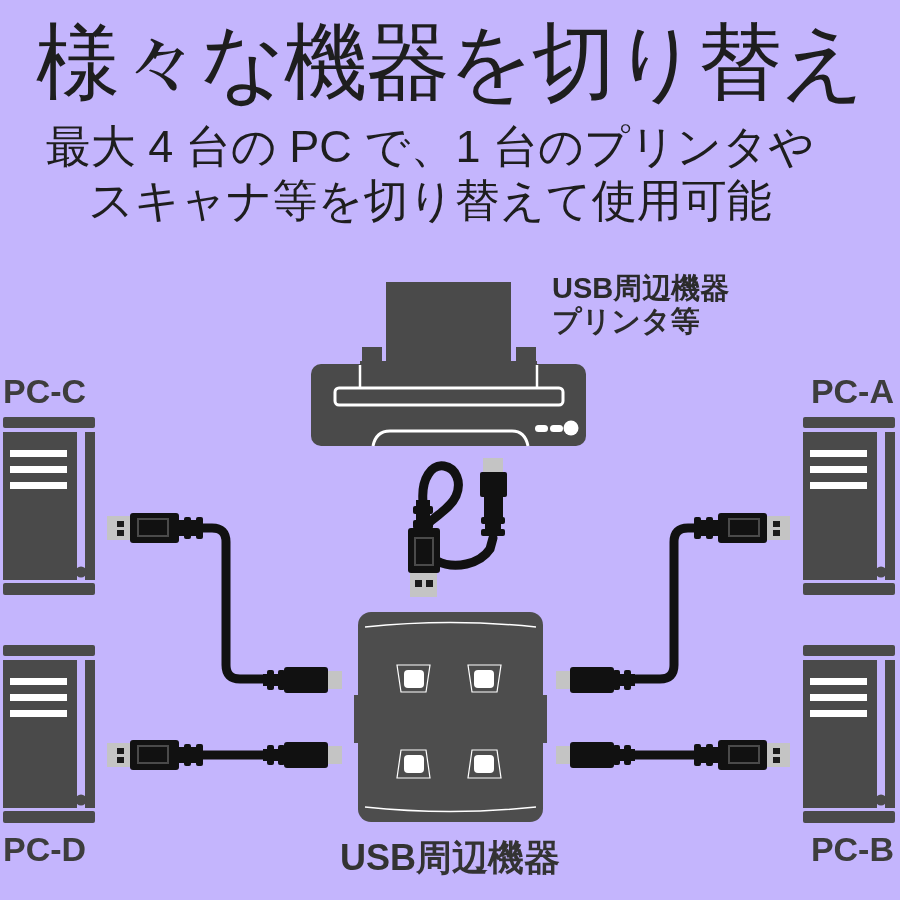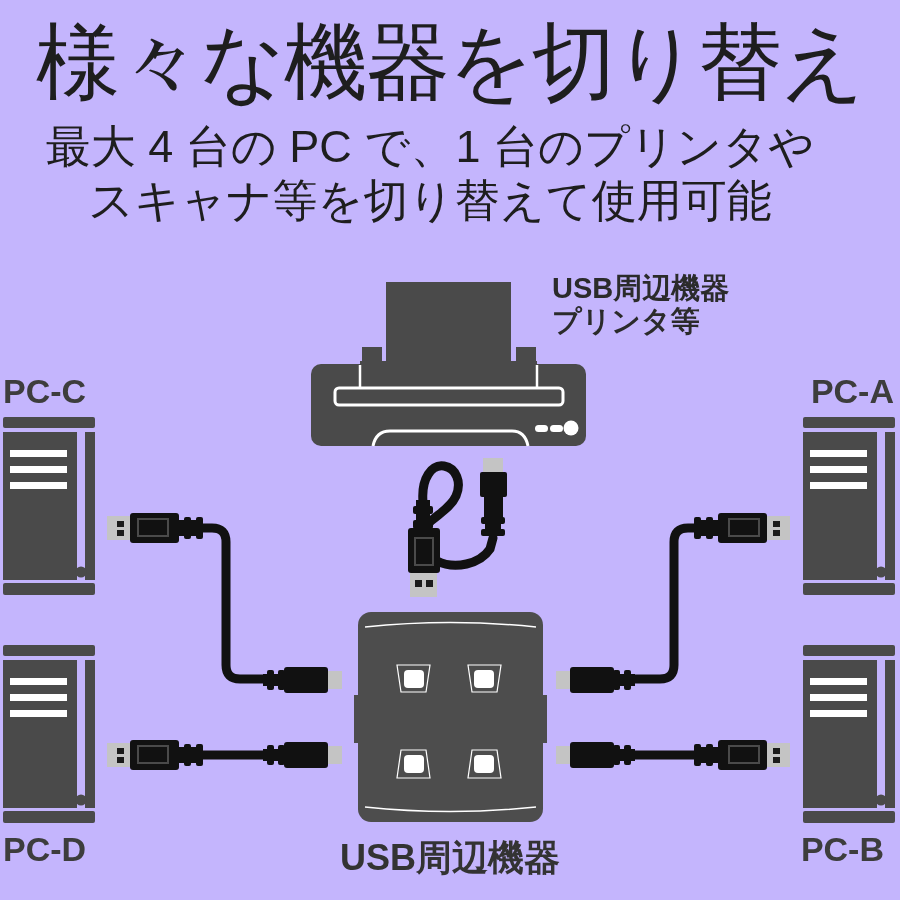--- a/index.html
+++ b/index.html
@@ -160,19 +160,19 @@
       </g>
     </g>
   </svg>
 
   <div class="peripheral-label">
     <div>USB周辺機器</div>
     <div>プリンタ等</div>
   </div>
 
   <div class="pc-label" style="right:6px;top:372px;">PC-A</div>
-  <div class="pc-label" style="right:16px;top:830px;text-align:right;">PC-B</div>
+  <div class="pc-label" style="right:6px;top:830px;text-align:right;">PC-B</div>
   <div class="pc-label" style="left:3px;top:372px;">PC-C</div>
   <div class="pc-label" style="left:3px;top:830px;">PC-D</div>
 
   <div class="switch-label">USB周辺機器</div>
 
 </div>
 
 </body></html>

